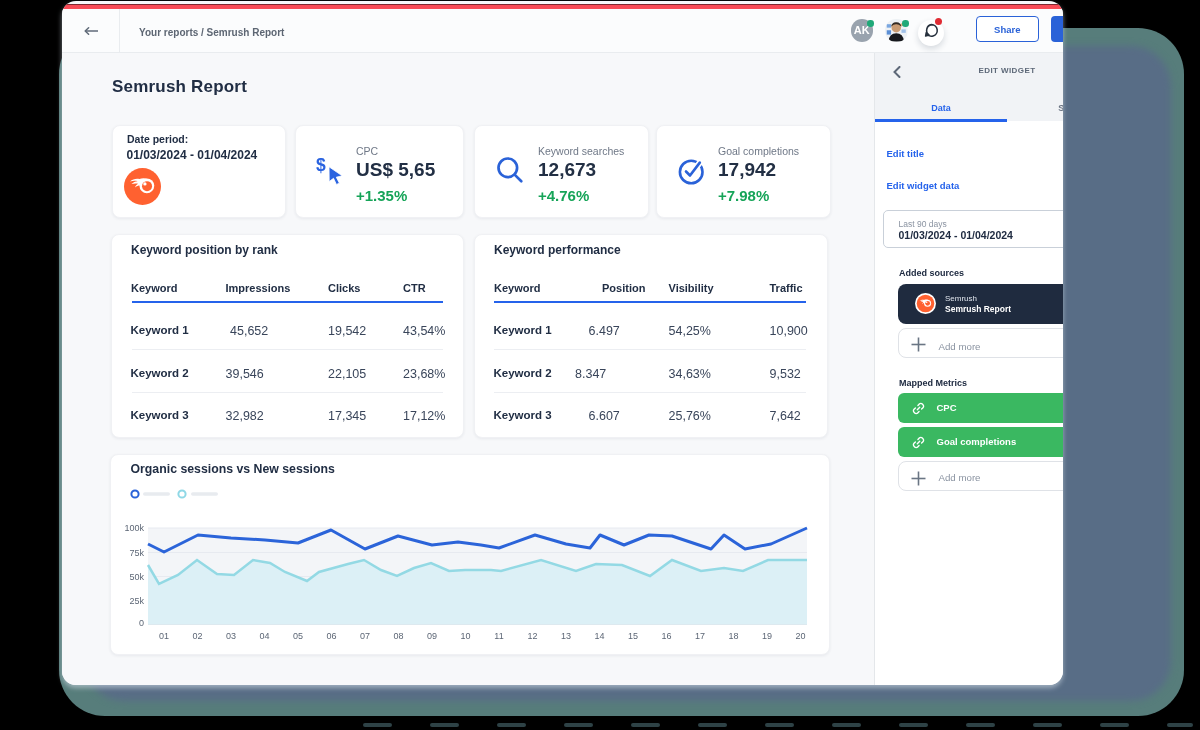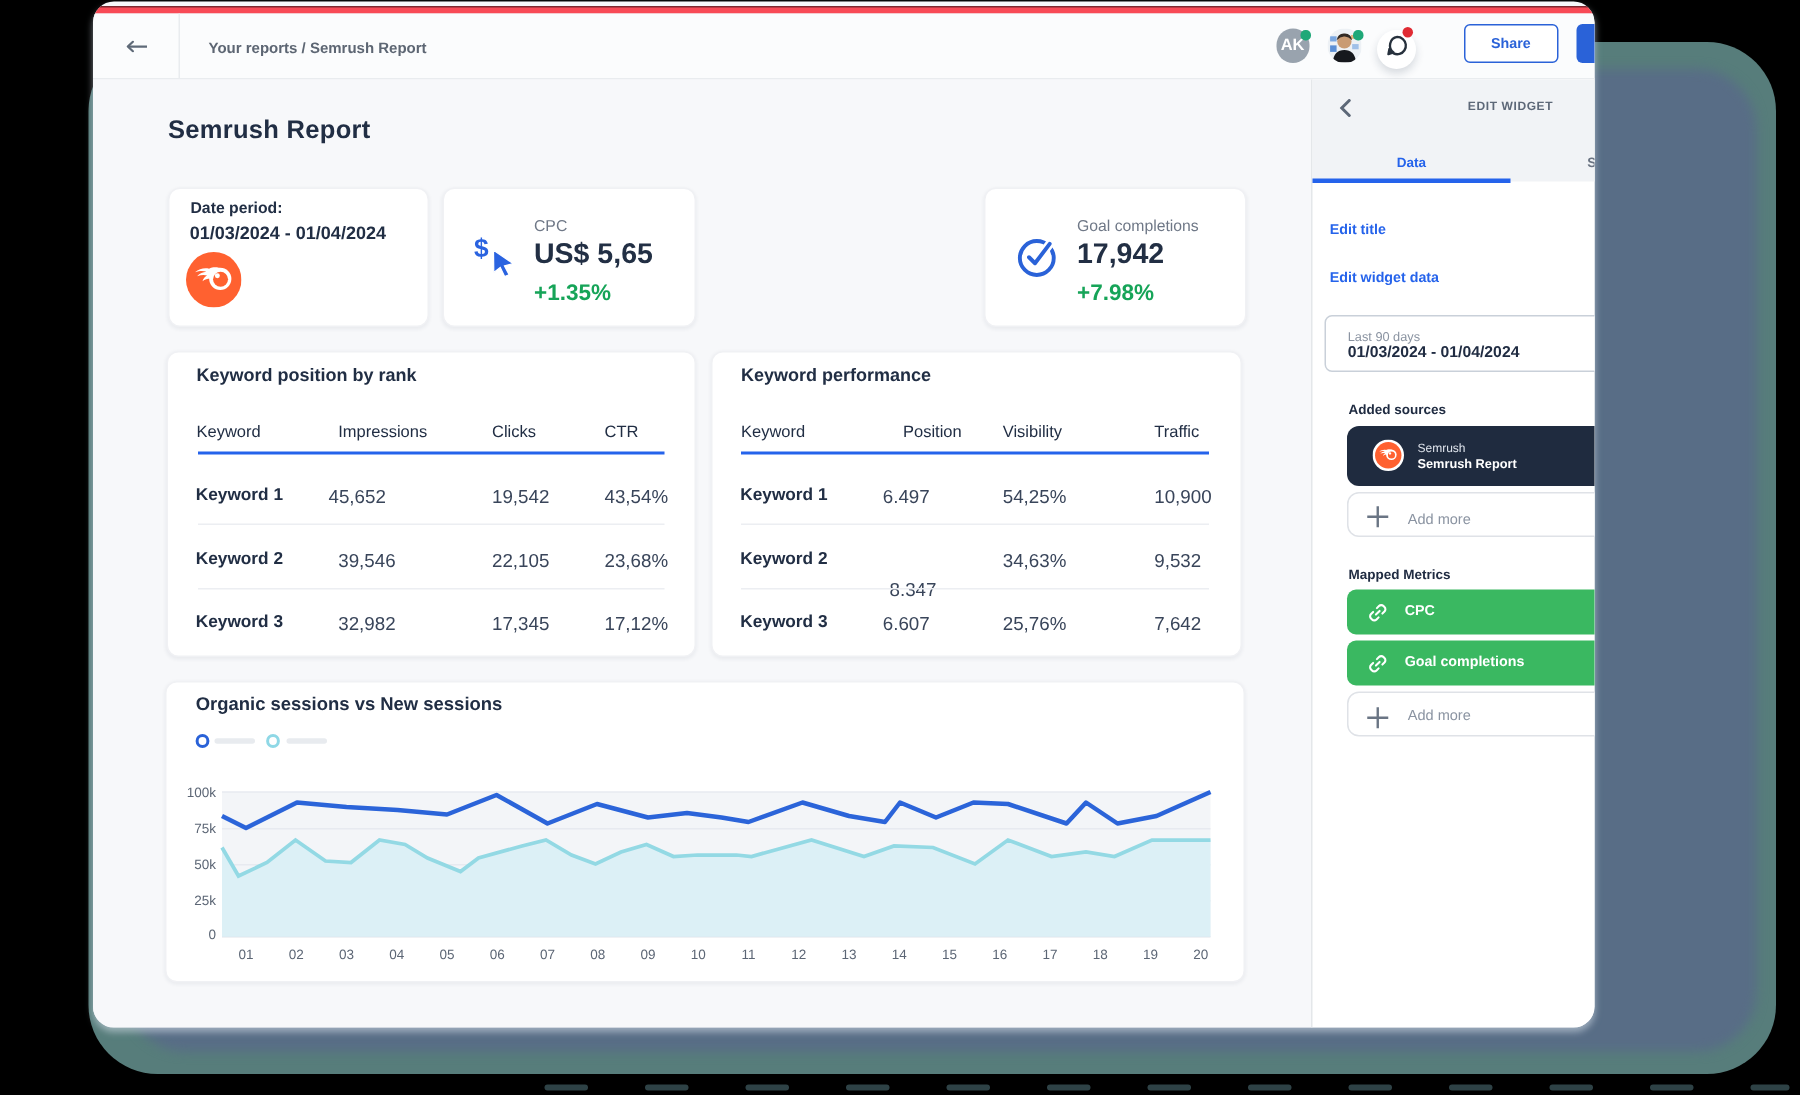--- a/index.html
+++ b/index.html
@@ -18,21 +18,21 @@
 .gdot{width:6.5px;height:6.5px;border-radius:50%;background:#1fa878;}
 .btn{height:26px;border-radius:4px;font-size:9.5px;font-weight:bold;display:flex;align-items:center;justify-content:center;}
 #main{left:0;top:51.5px;width:812px;height:632.5px;background:#f7f8fa;}
 h1{font-size:17px;font-weight:bold;color:#212e44;letter-spacing:0.2px;}
 .mcard{background:#fff;border-radius:8px;top:123.5px;height:93px;box-shadow:0 1px 3px rgba(30,45,70,0.07);border:1px solid #f0f1f4;}
 .mlabel{font-size:10.5px;color:#6f7887;}
 .mvalue{font-size:19px;color:#222f44;font-weight:bold;}
 .mdelta{font-size:15px;color:#16a458;font-weight:bold;}
 .tcard{background:#fff;border-radius:8px;top:232.5px;height:204px;box-shadow:0 1px 3px rgba(30,45,70,0.07);border:1px solid #f0f1f4;}
 .ttitle{font-size:12px;font-weight:bold;color:#212e44;}
-.th{font-size:11px;font-weight:normal;color:#212e44;text-align:center;}
+.th{font-size:11px;font-weight:bold;color:#212e44;text-align:center;}
 .td{font-size:12.5px;color:#39455a;}
 .tdb{font-size:11.5px;font-weight:bold;color:#212e44;}
 .blueline{height:2.5px;background:#2563eb;}
 .sep{height:1px;background:#eceef2;}
 #chartcard{left:48px;top:452.5px;width:719.5px;height:201px;background:#fff;border-radius:8px;box-shadow:0 1px 3px rgba(30,45,70,0.07);border:1px solid #f0f1f4;}
 #panel{left:812px;top:51.5px;width:265px;height:632.5px;background:#fff;border-left:1px solid #e4e7ea;}
 #phead{left:0;top:0;width:264px;height:68px;background:#f1f3f6;}
 #punder{left:0;top:66px;width:132px;height:3px;background:#2563eb;}
 .plink{font-size:9.5px;font-weight:bold;color:#2563eb;}
 .pbold{font-size:9px;font-weight:bold;color:#202c42;}
@@ -104,40 +104,49 @@
     </div>
     <div class="mcard abs" style="left:233px;width:169px;">
       <div class="abs" style="left:20px;top:29px;font-size:17.5px;font-weight:bold;color:#2a63e0;">$</div>
       <svg class="abs" style="left:31.5px;top:40px;" width="16" height="19" viewBox="0 0 16 19">
           <path d="M1 0.8 L14.2 9.8 L8.3 11.2 L11.4 17.2 L8.4 18.4 L5.5 12.3 L1.2 15.6 Z" fill="#2a63e0" stroke="#fff" stroke-width="0.8"></path>
         </svg>
       <div class="mlabel abs" style="left:60px;top:19px;">CPC</div>
       <div class="mvalue abs" style="left:60px;top:33px;">US$ 5,65</div>
       <div class="mdelta abs" style="left:60px;top:61px;">+1.35%</div>
     </div>
+    <div class="mcard abs" style="left:412px;width:175px;">
+      <svg class="abs" style="left:20.5px;top:30.5px;" width="28" height="28" viewBox="0 0 28 28">
+          <circle cx="11.8" cy="11.8" r="9.3" stroke="#2a62d8" stroke-width="2.7" fill="none"></circle>
+          <path d="M18.6 18.6 L25.3 25.3" stroke="#2a62d8" stroke-width="2.7" stroke-linecap="round"></path>
+        </svg>
+      <div class="mlabel abs" style="left:63px;top:19px;">Keyword searches</div>
+      <div class="mvalue abs" style="left:63px;top:33px;">12,673</div>
+      <div class="mdelta abs" style="left:63px;top:61px;">+4.76%</div>
+    </div>
     <div class="mcard abs" style="left:594px;width:175px;">
       <svg class="abs" style="left:20.5px;top:31.5px;" width="29" height="29" viewBox="0 0 29 29">
           <circle cx="13.2" cy="15" r="11.3" stroke="#2a62d8" stroke-width="2.6" fill="none"></circle>
           <path d="M8 14.5 L12 18.5 L21.8 5.6" stroke="#fff" stroke-width="6" fill="none" stroke-linecap="round" stroke-linejoin="round"></path>
           <path d="M8 14.5 L12 18.5 L21.8 5.6" stroke="#2a62d8" stroke-width="2.6" fill="none" stroke-linecap="round" stroke-linejoin="round"></path>
         </svg>
       <div class="mlabel abs" style="left:61px;top:19px;">Goal completions</div>
       <div class="mvalue abs" style="left:61px;top:33px;">17,942</div>
       <div class="mdelta abs" style="left:61px;top:61px;">+7.98%</div>
     </div>
 
     <div class="tcard abs" style="left:49px;width:353px;">
       <div class="ttitle abs" style="left:19px;top:8px;">Keyword position by rank</div>
       <div class="th abs" style="left:19px;top:47px;">Keyword</div>
       <div class="th abs" style="left:113.5px;top:47px;">Impressions</div>
       <div class="th abs" style="left:216px;top:47px;">Clicks</div>
       <div class="th abs" style="left:291px;top:47px;">CTR</div>
       <div class="blueline abs" style="left:19.5px;top:66px;width:311.5px;"></div>
       <div class="tdb abs" style="left:18.5px;top:89.5px;">Keyword 1</div>
-      <div class="td abs" style="left:107px;top:89.5px;text-align:center;">45,652</div>
+      <div class="td abs" style="left:118px;top:89.5px;text-align:center;">45,652</div>
       <div class="td abs" style="left:216px;top:89.5px;">19,542</div>
       <div class="td abs" style="left:291px;top:89.5px;">43,54%</div>
       <div class="sep abs" style="left:19.5px;top:114.5px;width:311px;"></div>
       <div class="tdb abs" style="left:18.5px;top:132px;">Keyword 2</div>
       <div class="td abs" style="left:113.5px;top:132px;">39,546</div>
       <div class="td abs" style="left:216px;top:132px;">22,105</div>
       <div class="td abs" style="left:291px;top:132px;">23,68%</div>
       <div class="sep abs" style="left:19.5px;top:157px;width:311px;"></div>
       <div class="tdb abs" style="left:18.5px;top:174.5px;">Keyword 3</div>
       <div class="td abs" style="left:113.5px;top:174.5px;">32,982</div>
@@ -151,21 +160,21 @@
       <div class="th abs" style="left:113px;top:47px;padding-left:14px;">Position</div>
       <div class="th abs" style="left:193.5px;top:47px;">Visibility</div>
       <div class="th abs" style="left:294.5px;top:47px;">Traffic</div>
       <div class="blueline abs" style="left:19px;top:66px;width:312px;"></div>
       <div class="tdb abs" style="left:18.5px;top:89.5px;">Keyword 1</div>
       <div class="td abs" style="left:113.5px;top:89.5px;">6.497</div>
       <div class="td abs" style="left:193.5px;top:89.5px;">54,25%</div>
       <div class="td abs" style="left:294.5px;top:89.5px;">10,900</div>
       <div class="sep abs" style="left:19px;top:114.5px;width:312px;"></div>
       <div class="tdb abs" style="left:18.5px;top:132px;">Keyword 2</div>
-      <div class="td abs" style="left:118px;top:132px;margin-top:19px;">8.347</div>
+      <div class="td abs" style="left:100px;top:132px;">8.347</div>
       <div class="td abs" style="left:193.5px;top:132px;">34,63%</div>
       <div class="td abs" style="left:294.5px;top:132px;">9,532</div>
       <div class="sep abs" style="left:19px;top:157px;width:312px;"></div>
       <div class="tdb abs" style="left:18.5px;top:174.5px;">Keyword 3</div>
       <div class="td abs" style="left:113.5px;top:174.5px;">6.607</div>
       <div class="td abs" style="left:193.5px;top:174.5px;">25,76%</div>
       <div class="td abs" style="left:294.5px;top:174.5px;">7,642</div>
     </div>
 
     <div id="chartcard" class="abs">

